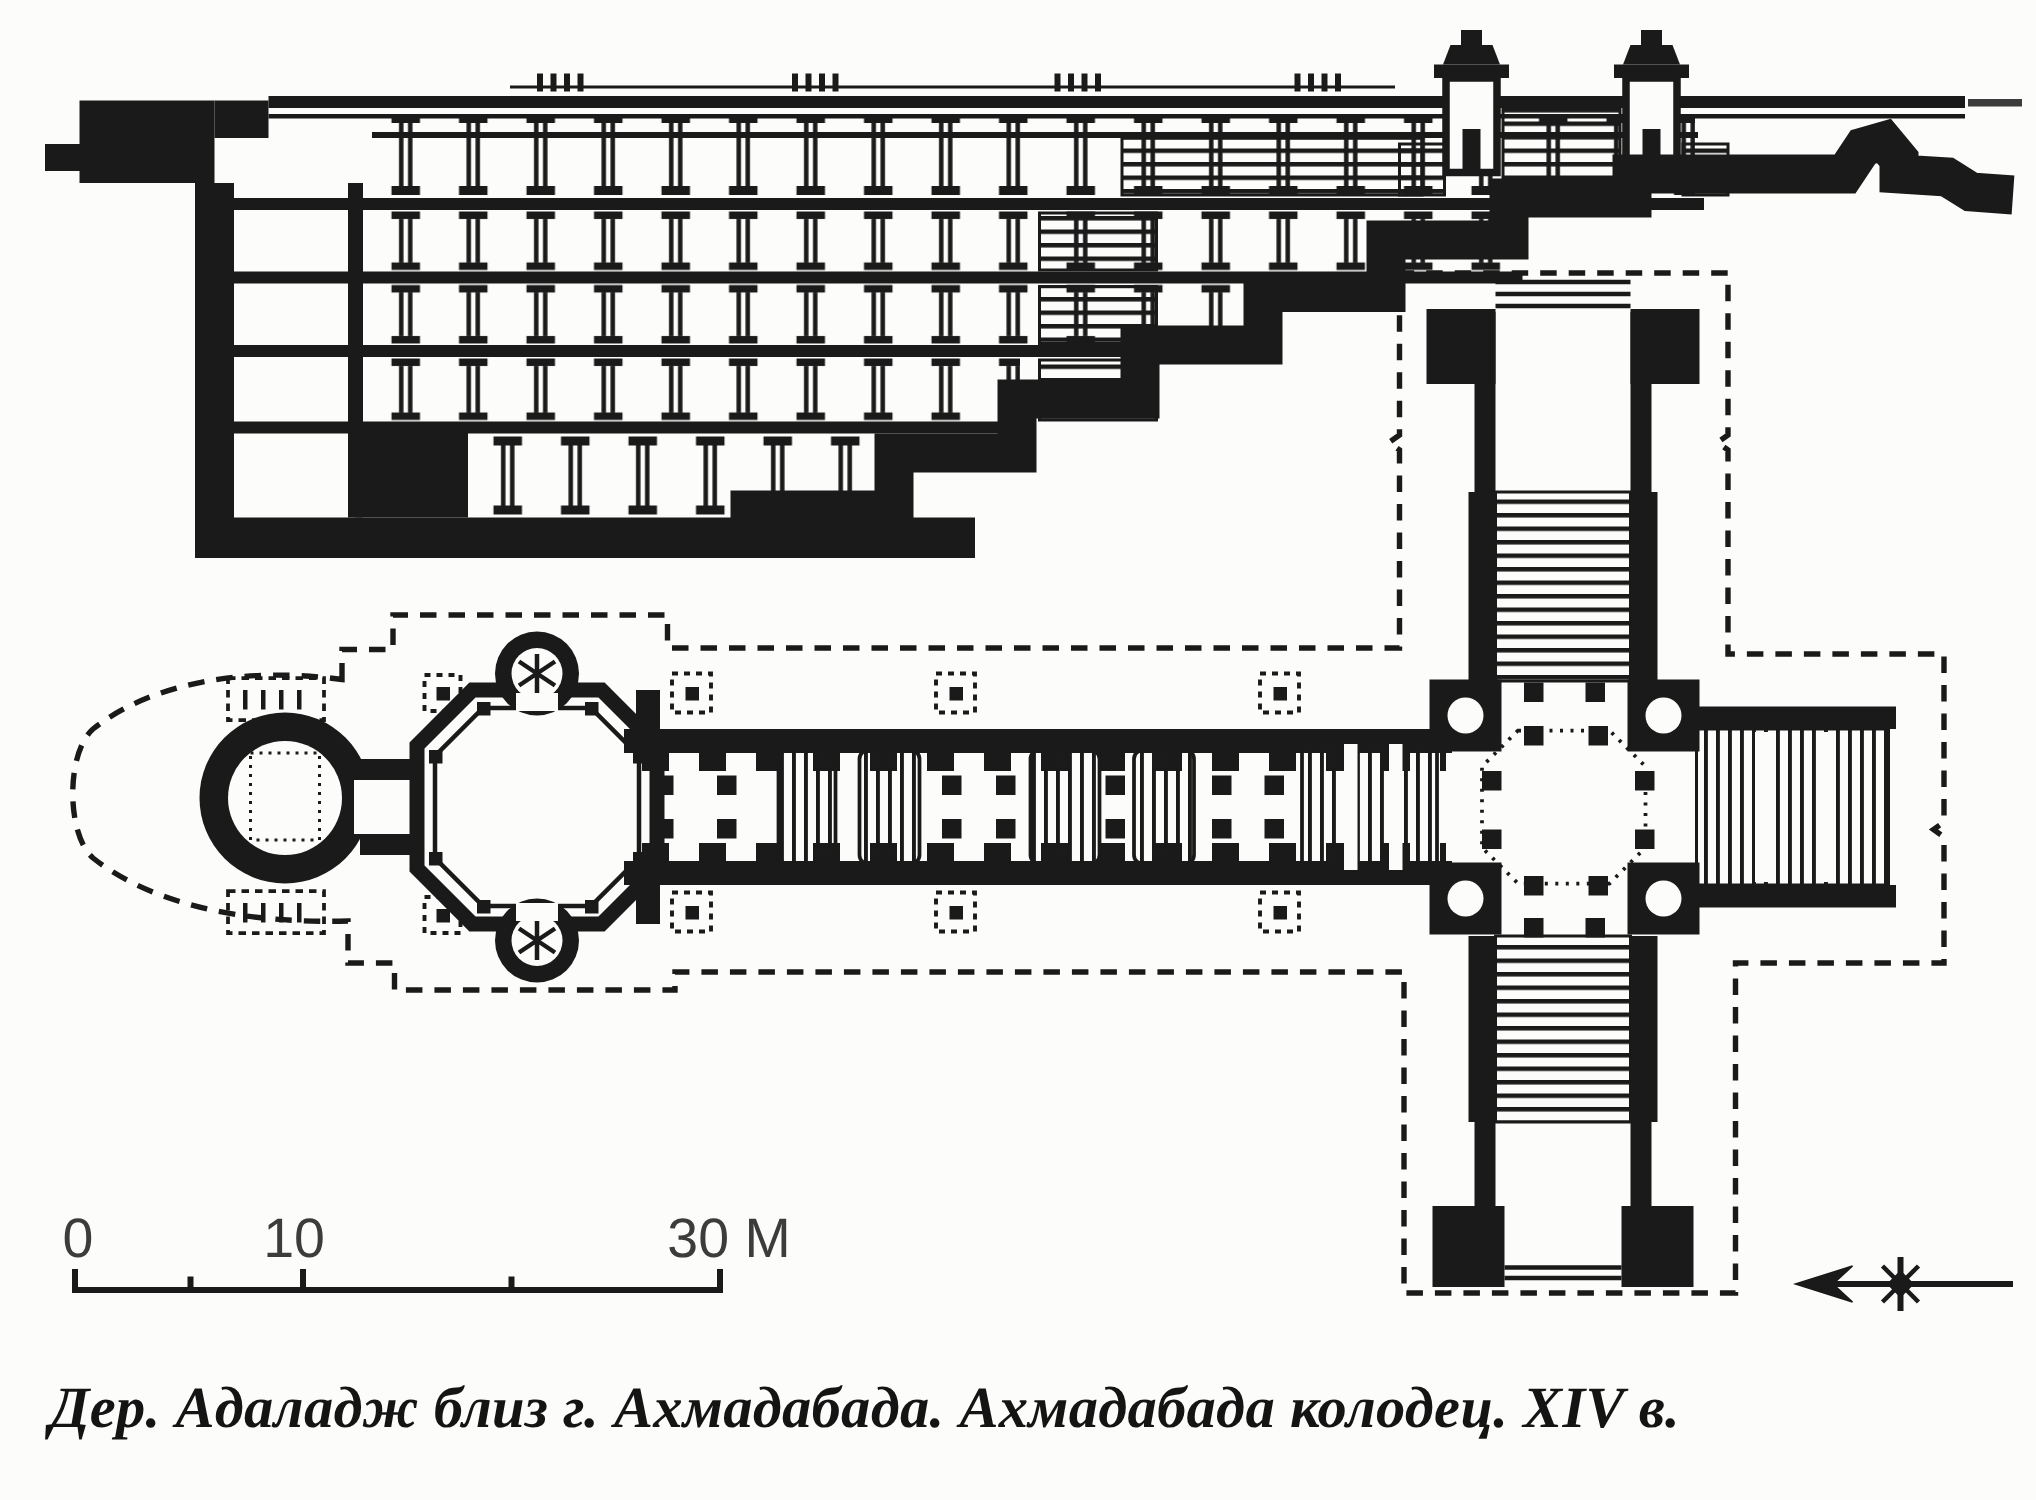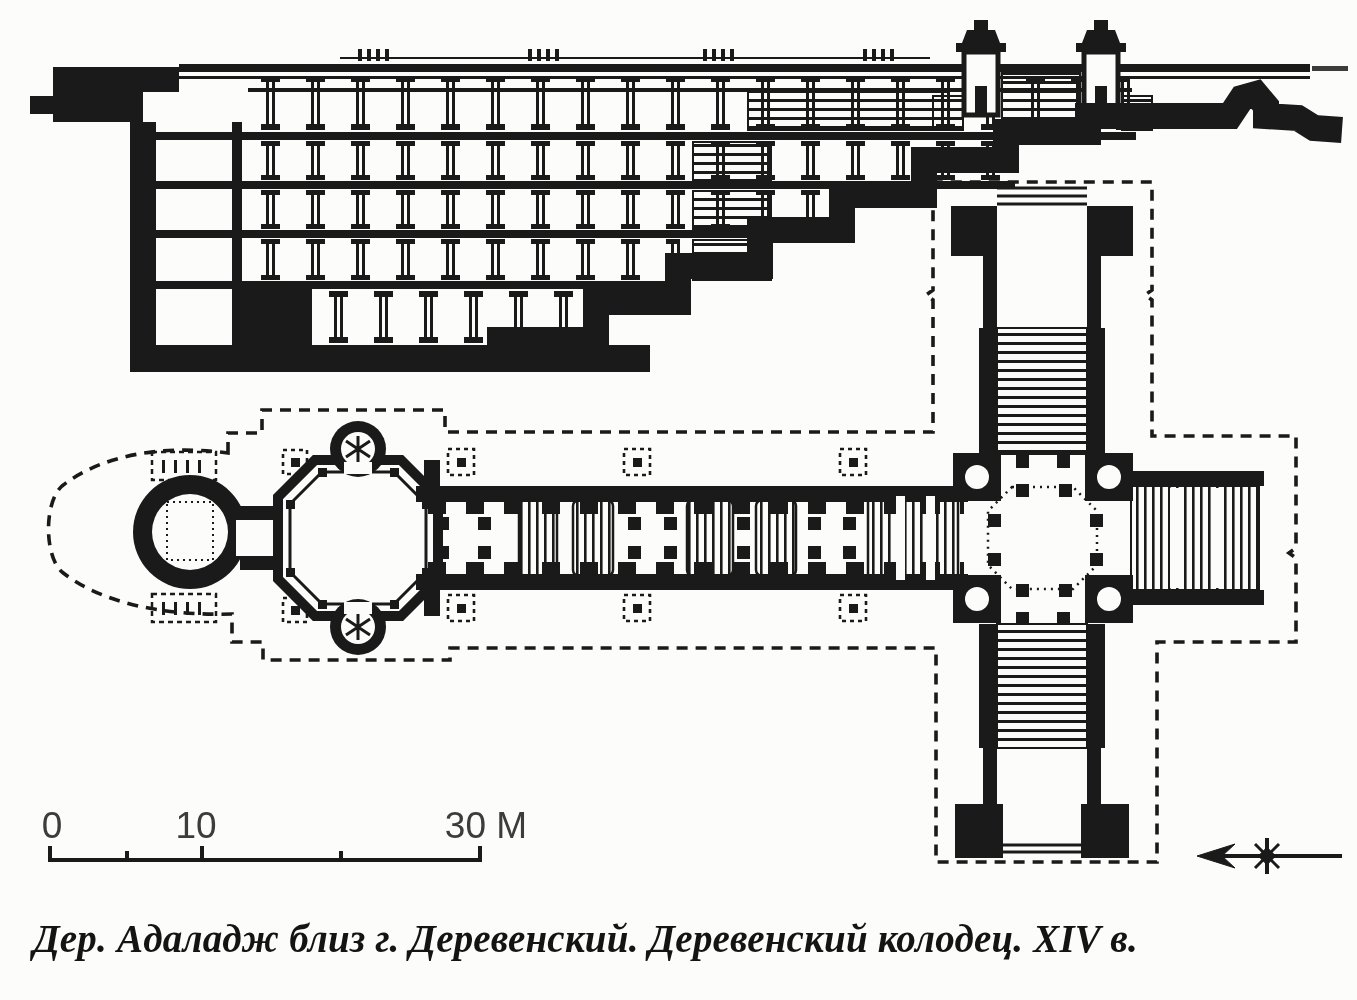--- a/index.html
+++ b/index.html
@@ -353,13 +353,13 @@
   <g stroke="#1a1a1a" fill="#1a1a1a">
     <line x1="1212" y1="856" x2="1342" y2="856" stroke-width="4"></line>
     <polygon points="1197,856 1235,844 1222,856 1235,868" stroke-width="1"></polygon>
     <line x1="1267" y1="838" x2="1267" y2="874" stroke-width="4"></line>
     <line x1="1255" y1="844" x2="1279" y2="868" stroke-width="3"></line>
     <line x1="1255" y1="868" x2="1279" y2="844" stroke-width="3"></line>
     <rect x="1261" y="850" width="12" height="12" transform="rotate(45 1267 856)"></rect>
   </g>
 </svg>
 
-<div class="caption">Дер. Адаладж близ г. Деревенский. Деревенский колодец. XIV в.</div>
+<div class="caption">Дер. Адаладж близ г. Ахмадабада. Ахмадабада колодец. XIV в.</div>
 
 </body></html>

